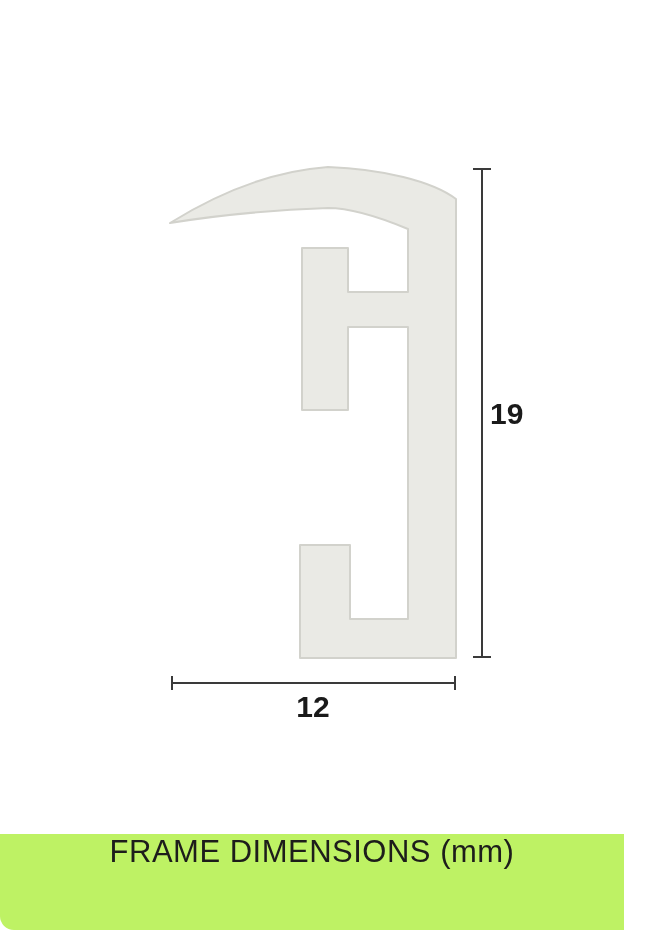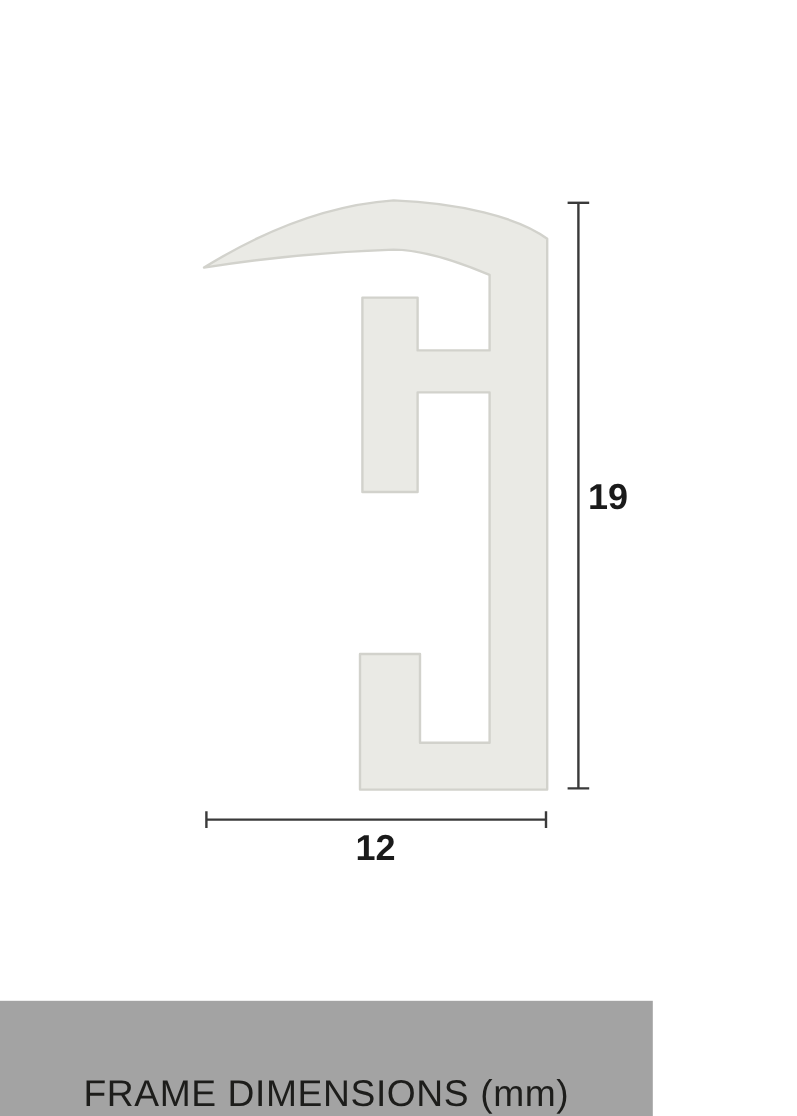--- a/index.html
+++ b/index.html
@@ -7,20 +7,21 @@
     padding: 0;
     background: #ffffff;
     font-family: "Liberation Sans", sans-serif;
   }
   .page {
     position: relative;
     width: 664px;
     height: 930px;
     background: #ffffff;
     overflow: hidden;
+    border-radius: 14px;
   }
   .diagram-svg {
     position: absolute;
     top: 0;
     left: 0;
     display: block;
   }
   .profile-shape {
     stroke: #d2d2cc;
     stroke-width: 2;
@@ -34,25 +35,25 @@
   .dim-label {
     fill: #1a1a1a;
     font-family: "Liberation Sans", sans-serif;
     font-size: 30px;
     font-weight: bold;
   }
   .footer-bar {
     position: absolute;
     left: 0;
     top: 834px;
-    width: 544px;
+    width: 624px;
     height: 96px;
-    background: #a3a3a3;
+    background: #bef264;
     display: flex;
-    align-items: flex-end;
+    align-items: flex-start;
     justify-content: center;
   }
   .footer-title {
     color: #1d1d1b;
     font-size: 31px;
     font-weight: normal;
     letter-spacing: 0.5px;
     white-space: nowrap;
   }
 </style>

